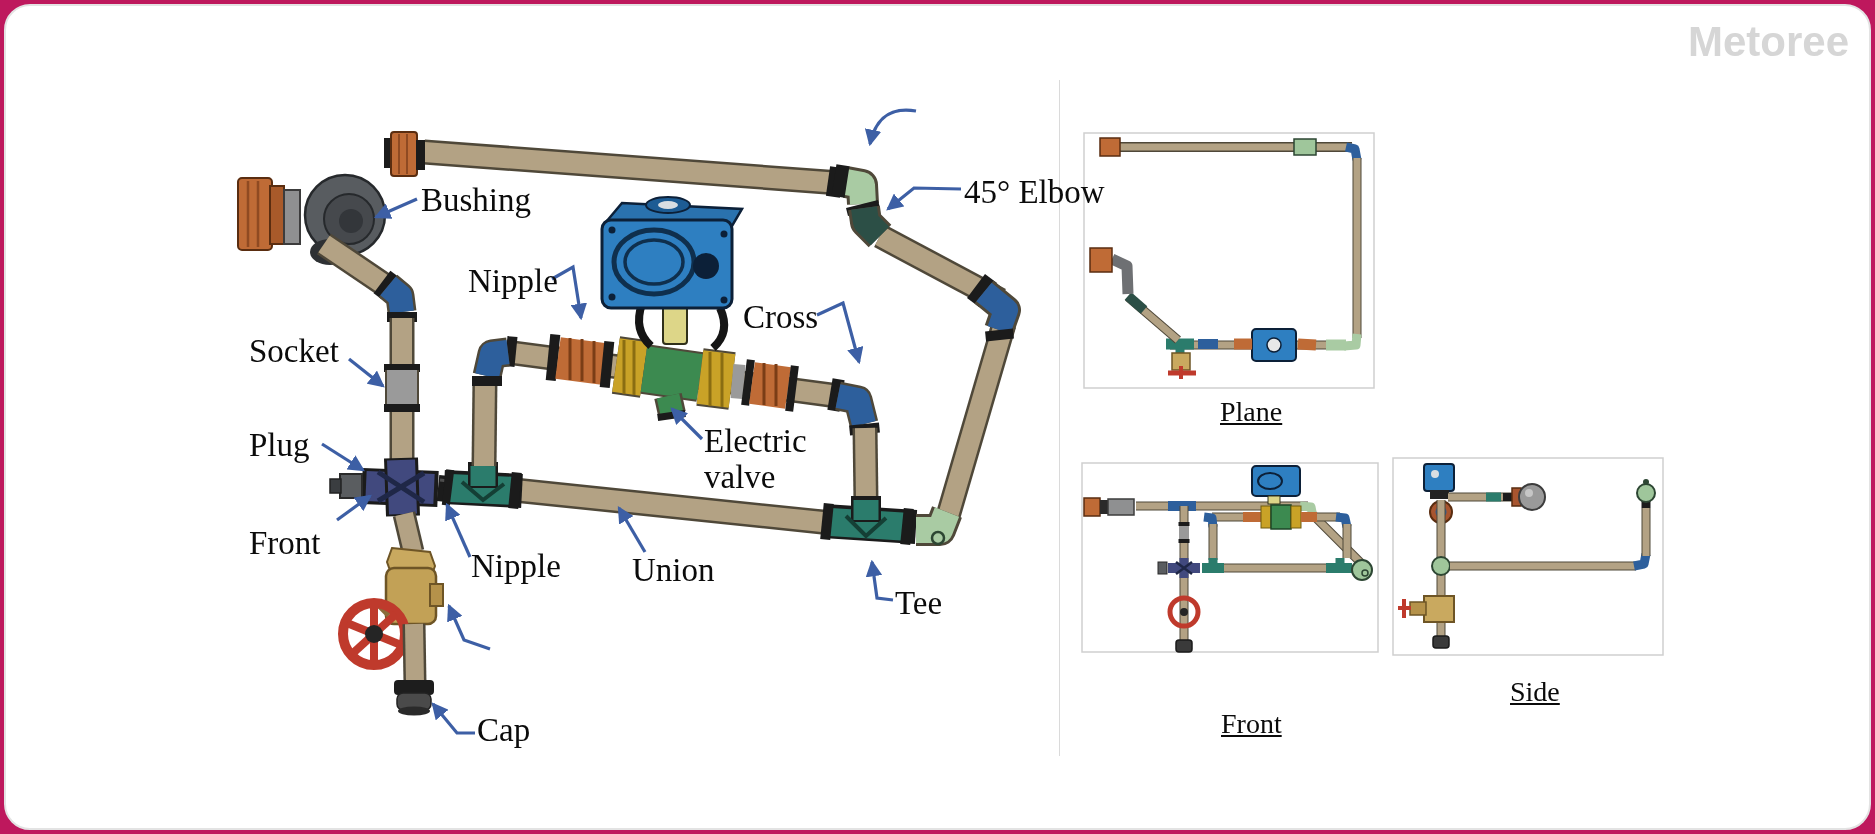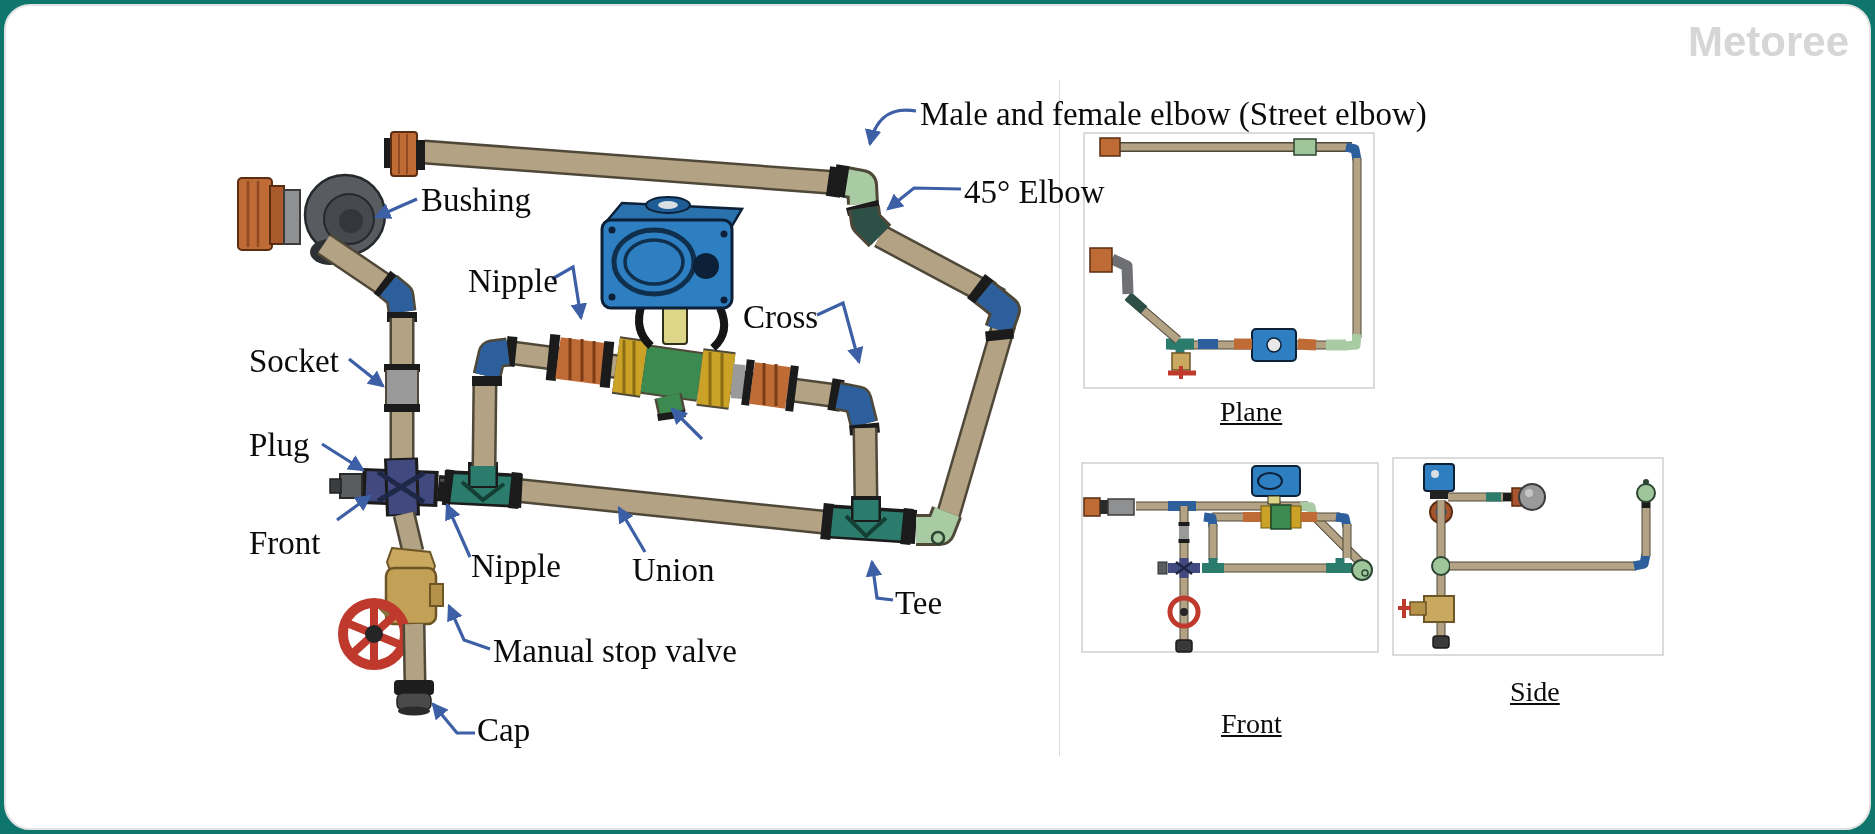--- a/index.html
+++ b/index.html
@@ -1,16 +1,16 @@
 <!DOCTYPE html>
 <html><head>
 <meta charset="utf-8">
 <style>
   html,body{margin:0;padding:0;background:#ffffff;}
-  .stage{position:relative;width:1875px;height:834px;background:#0f766e;overflow:hidden;
+  .stage{position:relative;width:1875px;height:834px;background:#be185d;overflow:hidden;
          font-family:"Liberation Serif",serif;}
   .card{position:absolute;left:4px;top:4px;width:1863px;height:822px;background:#ffffff;
         border:2px solid #e3e3e3;border-radius:26px;}
   .watermark{position:absolute;left:1688px;top:18px;width:160px;
              font-family:"Liberation Sans",sans-serif;font-weight:bold;font-size:42px;
              color:#d6d6d6;letter-spacing:0px;}
   .divider{position:absolute;left:1059px;top:80px;width:1px;height:676px;background:#dadada;}
   .lbl{position:absolute;font-size:33px;color:#0b0b0b;white-space:nowrap;line-height:1.08;}
   .lbl.wrap{white-space:normal;}
   .caption{position:absolute;font-size:28px;color:#0b0b0b;white-space:nowrap;text-decoration:underline;}
@@ -392,30 +392,29 @@
       <path class="ldr" d="M322,444 L363,470" marker-end="url(#arr)"></path>
       <path class="ldr" d="M337,520 L370,496" marker-end="url(#arr)"></path>
       <path class="ldr" d="M470,557 L447,505" marker-end="url(#arr)"></path>
       <path class="ldr" d="M645,552 L619,508" marker-end="url(#arr)"></path>
       <path class="ldr" d="M893,600 L877,598 L872,562" marker-end="url(#arr)"></path>
       <path class="ldr" d="M490,649 L464,640 L449,606" marker-end="url(#arr)"></path>
       <path class="ldr" d="M475,733 L457,733 L433,704" marker-end="url(#arr)"></path>
     </g>
   </svg>
 
-  <div class="lbl" style="left:920px;top:97px">Male and female elbow (Street elbow)</div>
   <div class="lbl" style="left:964px;top:175px">45° Elbow</div>
   <div class="lbl" style="left:421px;top:183px">Bushing</div>
   <div class="lbl" style="left:468px;top:264px">Nipple</div>
   <div class="lbl" style="left:743px;top:300px">Cross</div>
-  <div class="lbl" style="left:249px;top:344px">Socket</div>
+  <div class="lbl wrap" style="left:704px;top:424px;width:140px">Electric valve</div>
+  <div class="lbl" style="left:249px;top:334px">Socket</div>
   <div class="lbl" style="left:249px;top:428px">Plug</div>
   <div class="lbl" style="left:249px;top:526px">Front</div>
   <div class="lbl" style="left:471px;top:549px">Nipple</div>
   <div class="lbl" style="left:632px;top:553px">Union</div>
   <div class="lbl" style="left:895px;top:586px">Tee</div>
-  <div class="lbl" style="left:493px;top:634px">Manual stop valve</div>
   <div class="lbl" style="left:477px;top:713px">Cap</div>
 
   <div class="caption" style="left:1220px;top:396px">Plane</div>
   <div class="caption" style="left:1221px;top:708px">Front</div>
   <div class="caption" style="left:1510px;top:676px">Side</div>
 </div>
 
 </body></html>

